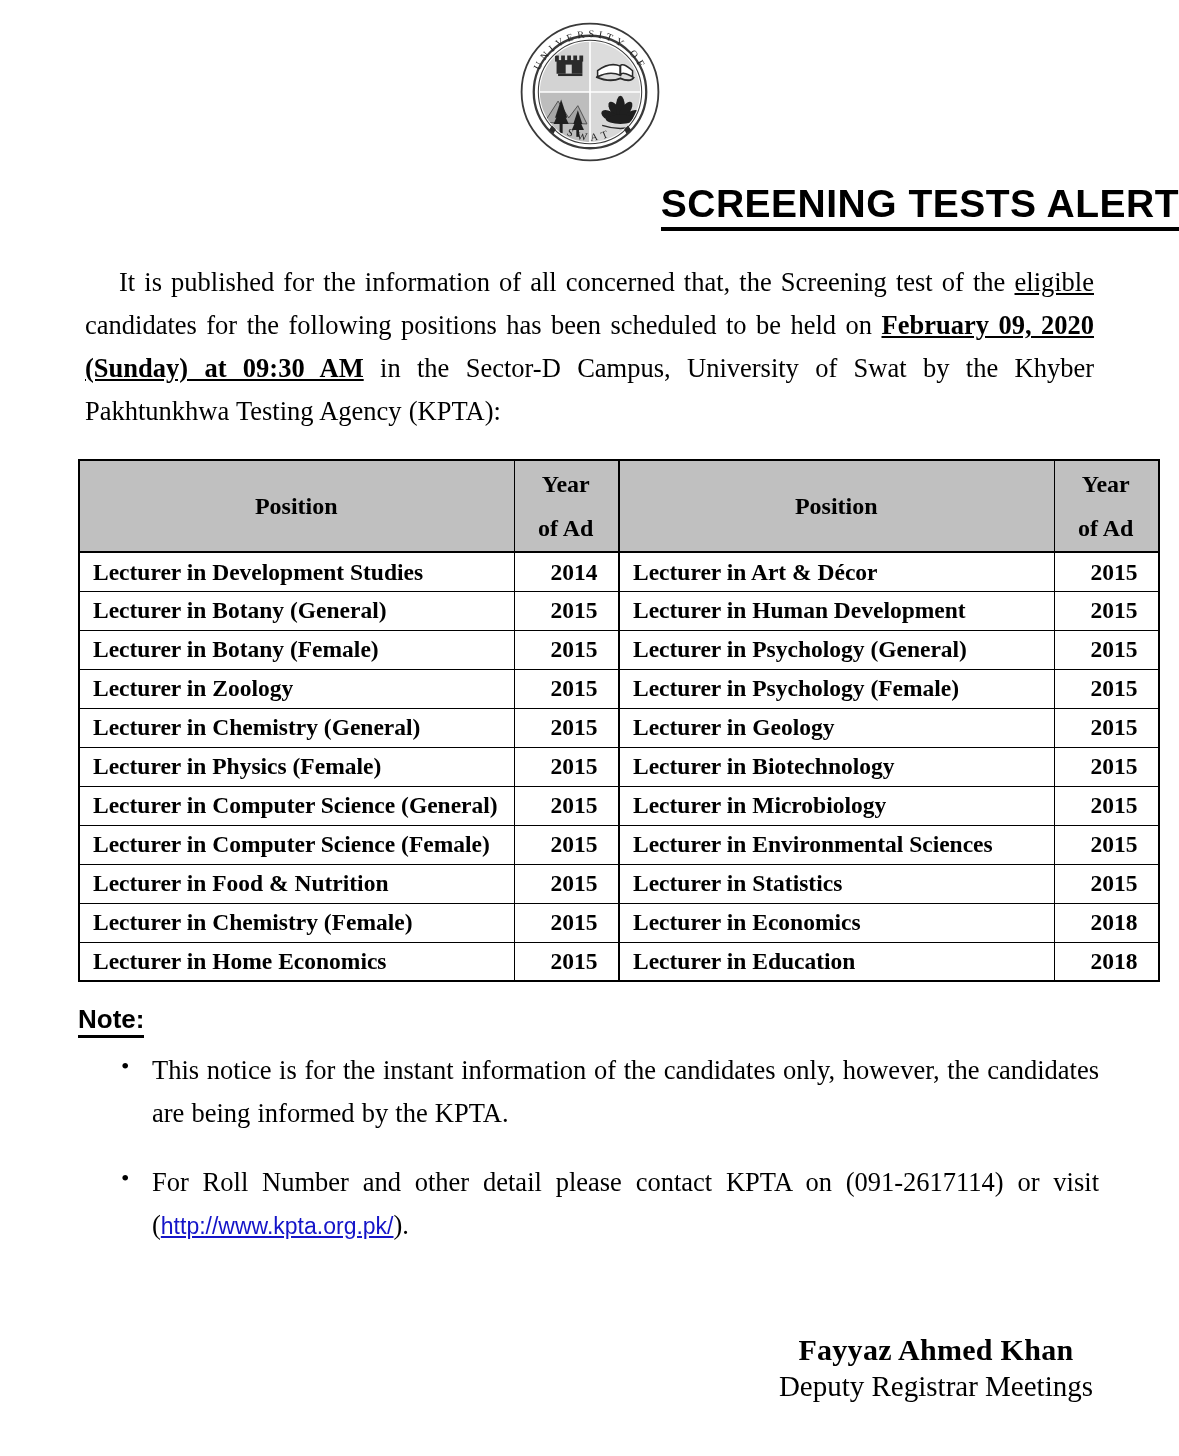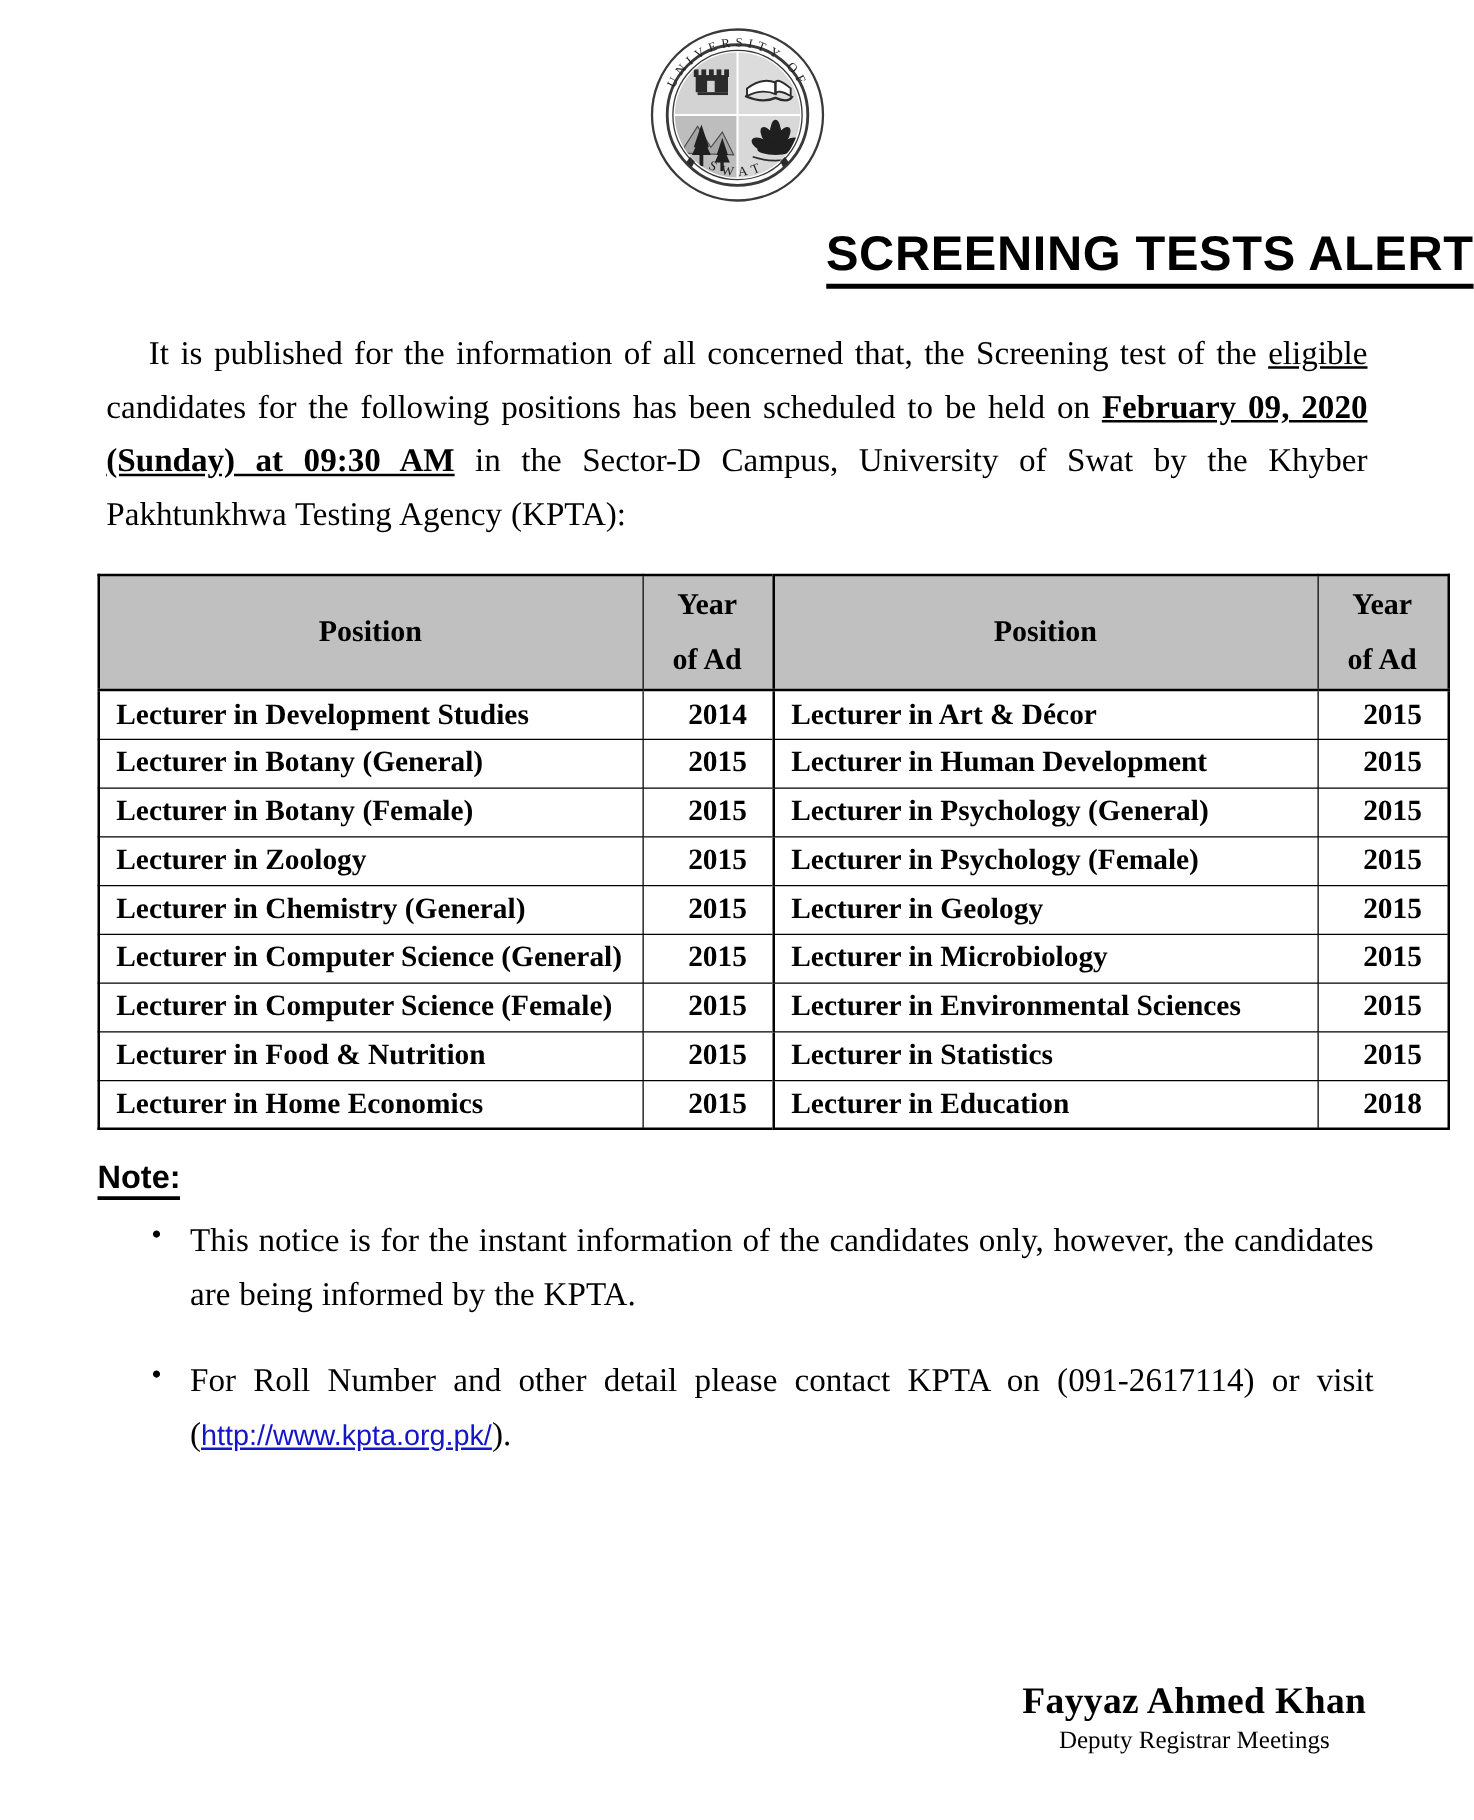--- a/index.html
+++ b/index.html
@@ -148,21 +148,21 @@
     text-align: center;
     line-height: 1.22;
   }
   .sign .name {
     font-weight: 700;
     font-size: 30px;
     letter-spacing: 0.3px;
   }
   .sign .role {
     font-weight: 400;
-    font-size: 20px;
+    font-size: 29px;
   }
 </style>
 </head>
 <body>
 
 <div class="page">
 
   <div class="logo-wrap">
     <svg class="seal" viewBox="0 0 200 200">
       <defs>
@@ -288,36 +288,48 @@
             <td class="col-pos sep-left">Lecturer in Psychology (Female)</td>
             <td class="col-year">2015</td>
           </tr>
           <tr>
             <td class="col-pos">Lecturer in Chemistry (General)</td>
             <td class="col-year">2015</td>
             <td class="col-pos sep-left">Lecturer in Geology</td>
             <td class="col-year">2015</td>
           </tr>
           <tr>
+            <td class="col-pos">Lecturer in Physics (Female)</td>
+            <td class="col-year">2015</td>
+            <td class="col-pos sep-left">Lecturer in Biotechnology</td>
+            <td class="col-year">2015</td>
+          </tr>
+          <tr>
             <td class="col-pos">Lecturer in Computer Science (General)</td>
             <td class="col-year">2015</td>
             <td class="col-pos sep-left">Lecturer in Microbiology</td>
             <td class="col-year">2015</td>
           </tr>
           <tr>
             <td class="col-pos">Lecturer in Computer Science (Female)</td>
             <td class="col-year">2015</td>
             <td class="col-pos sep-left">Lecturer in Environmental Sciences</td>
             <td class="col-year">2015</td>
           </tr>
           <tr>
             <td class="col-pos">Lecturer in Food &amp; Nutrition</td>
             <td class="col-year">2015</td>
             <td class="col-pos sep-left">Lecturer in Statistics</td>
             <td class="col-year">2015</td>
+          </tr>
+          <tr>
+            <td class="col-pos">Lecturer in Chemistry (Female)</td>
+            <td class="col-year">2015</td>
+            <td class="col-pos sep-left">Lecturer in Economics</td>
+            <td class="col-year">2018</td>
           </tr>
           <tr>
             <td class="col-pos">Lecturer in Home Economics</td>
             <td class="col-year">2015</td>
             <td class="col-pos sep-left">Lecturer in Education</td>
             <td class="col-year">2018</td>
           </tr>
         </tbody>
     </table>
   </div>

